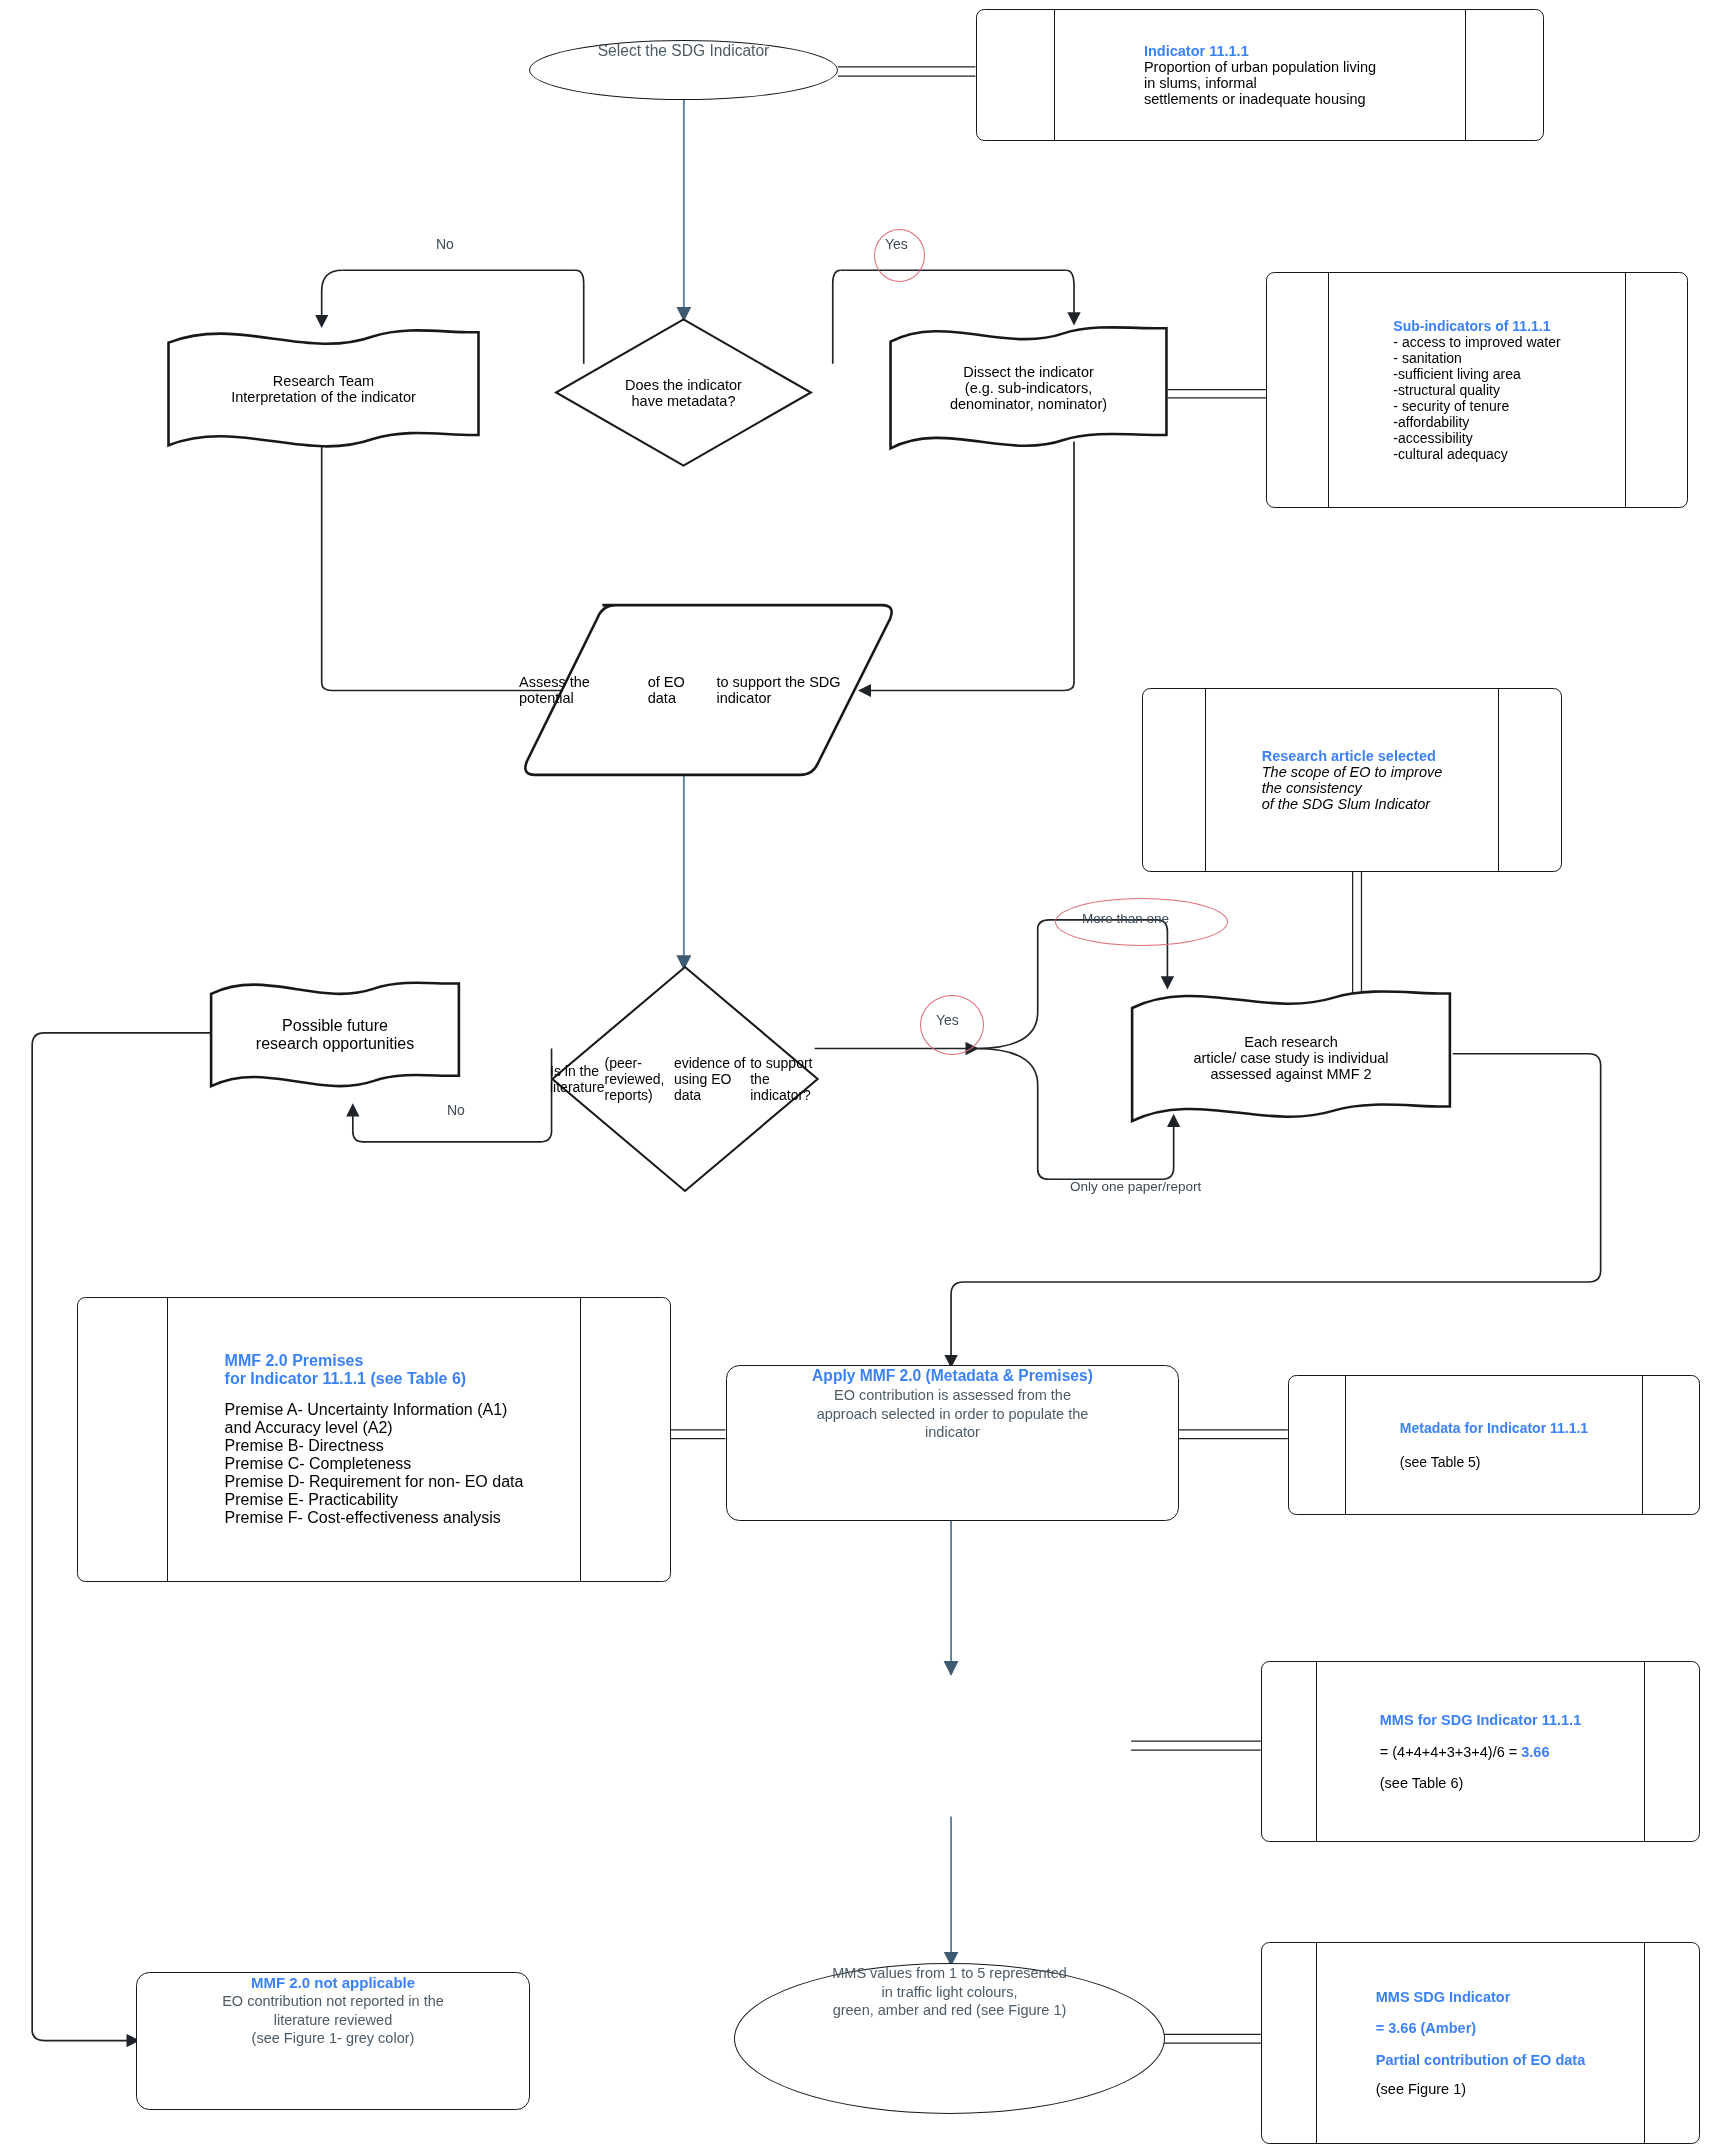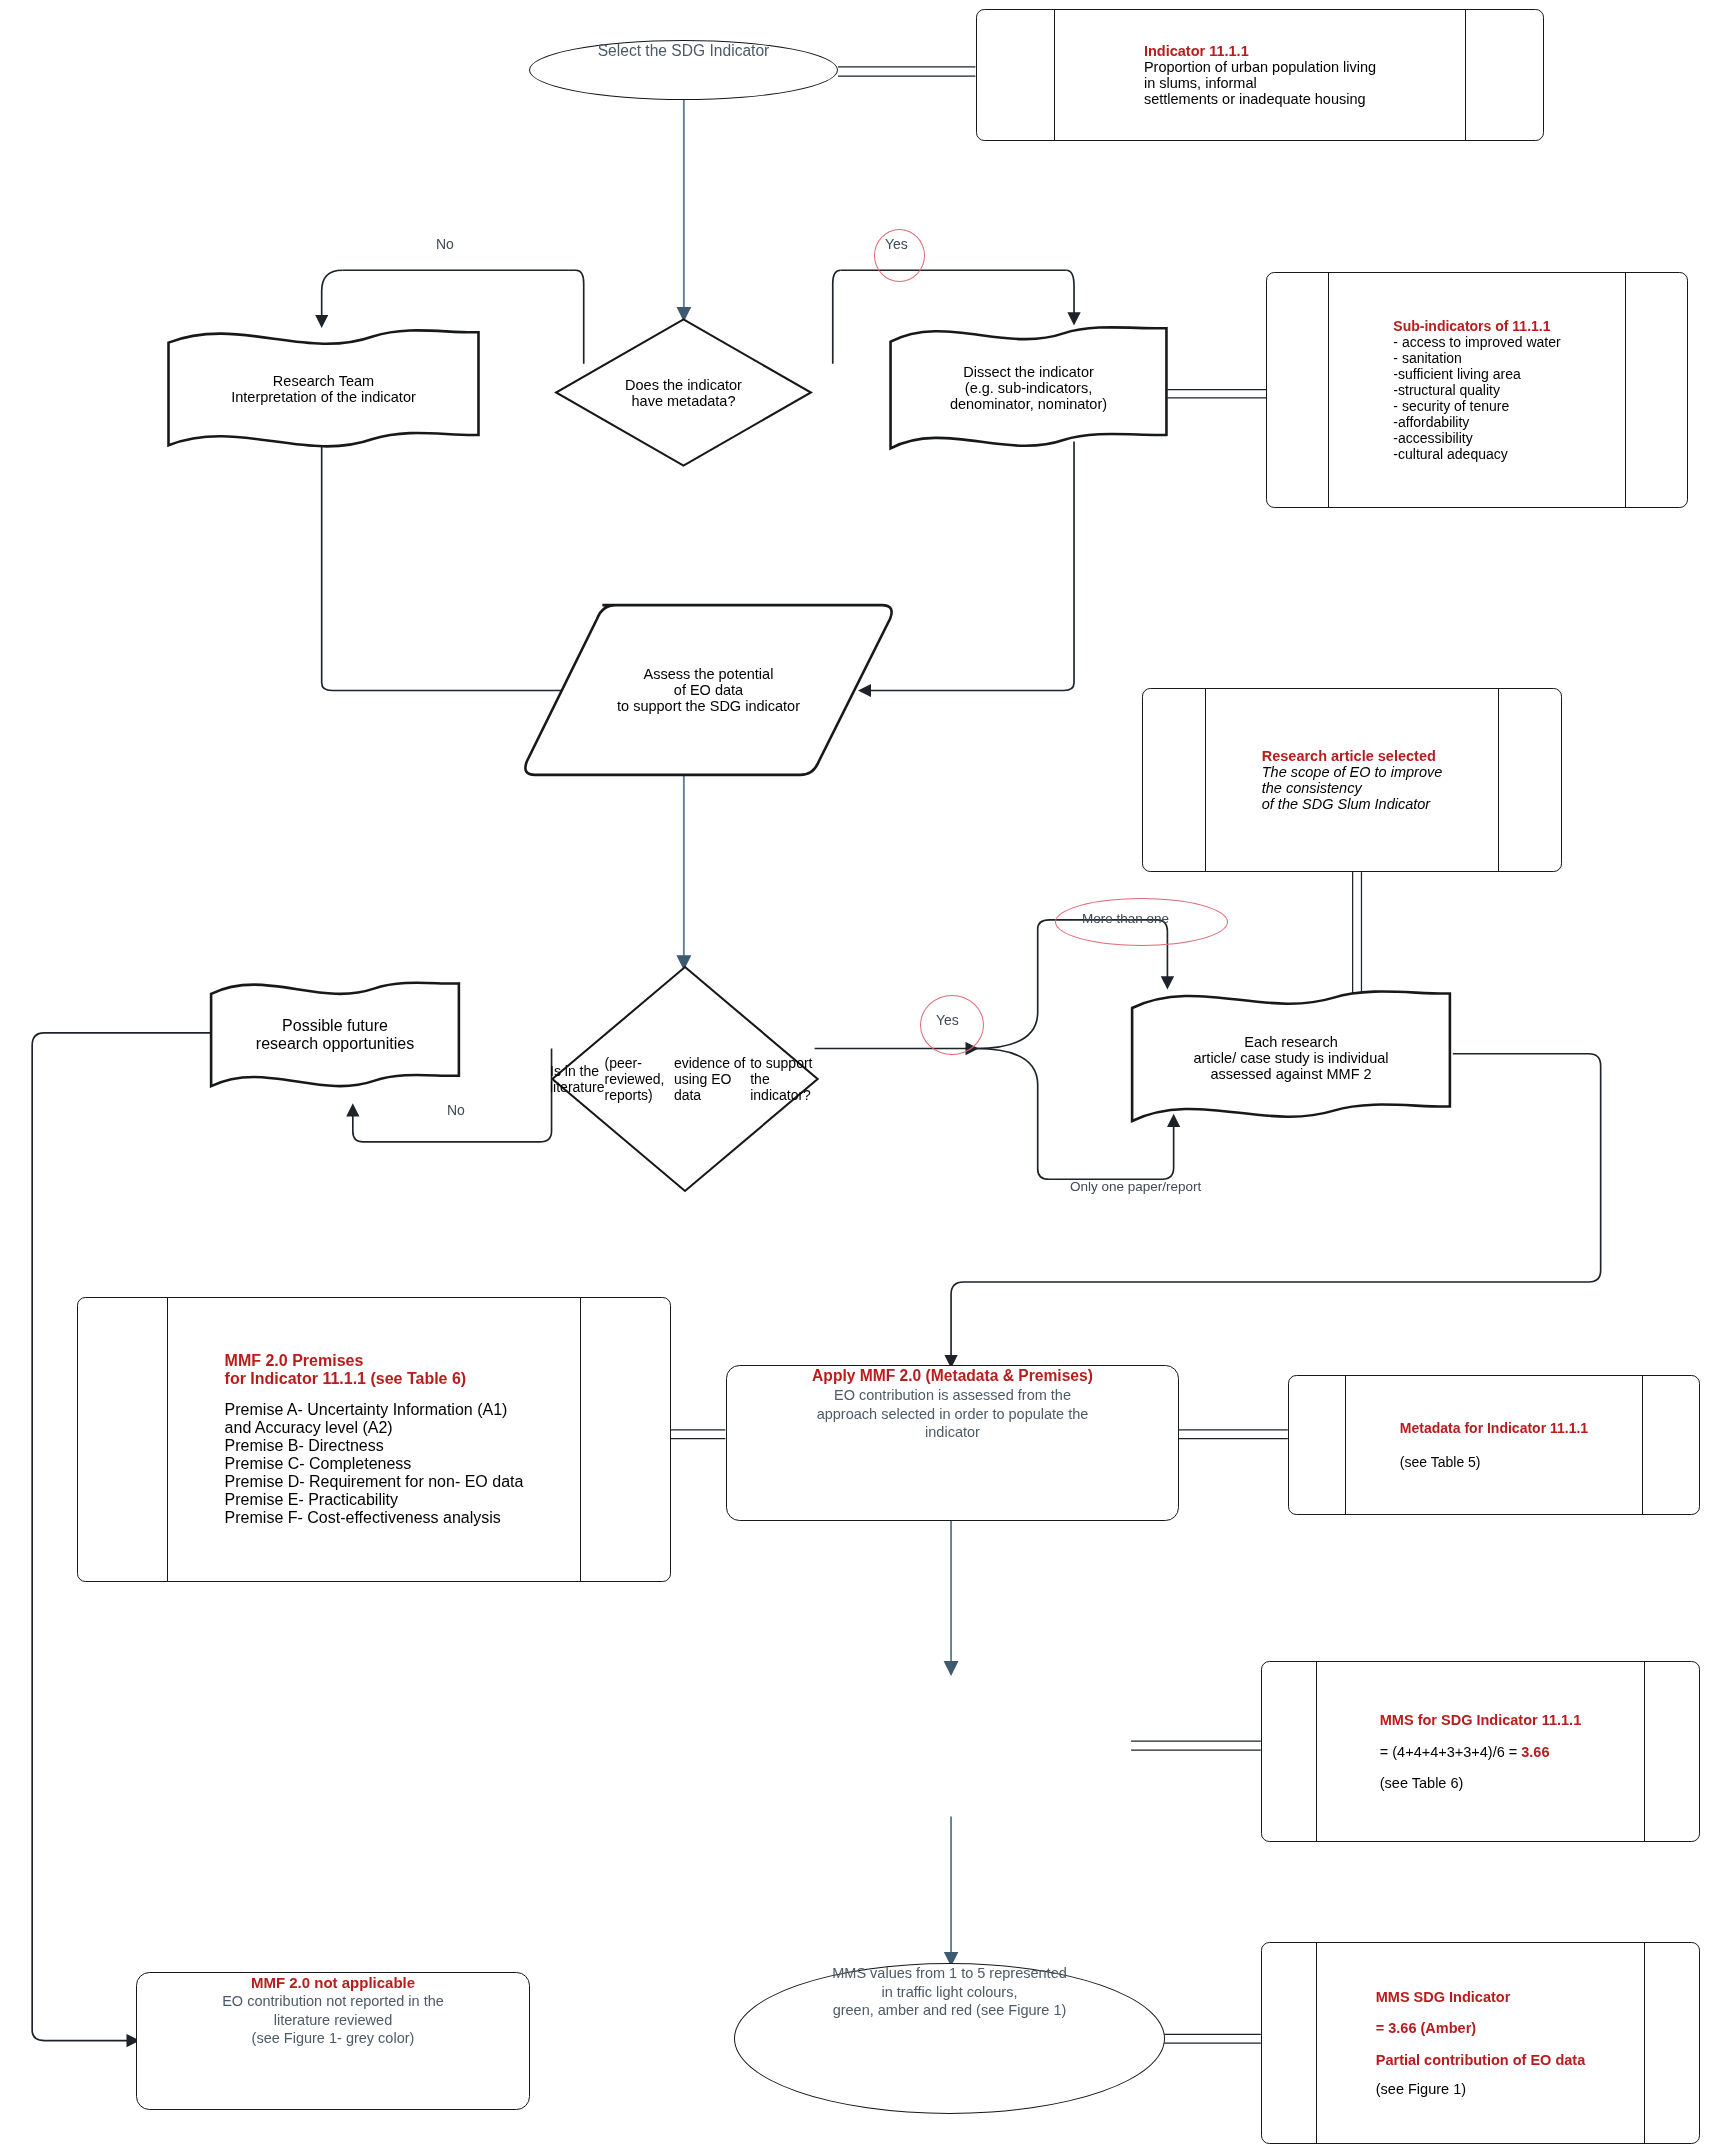--- a/index.html
+++ b/index.html
@@ -1,21 +1,21 @@
 <!DOCTYPE html>
 <html style="font-size:8.3px"><head>
 <meta charset="utf-8">
 <style>
   html,body{margin:0;padding:0;background:#ffffff;}
   body{font-family:"Liberation Sans","DejaVu Sans",sans-serif;}
   #canvas{position:relative;width:1734px;height:2151px;background:#ffffff;overflow:hidden;}
   svg.layer{position:absolute;left:0;top:0;width:1734px;height:2151px;pointer-events:none;}
   .node{position:absolute;box-sizing:border-box;display:flex;align-items:flex-start;justify-content:center;}
   .node .txt{text-align:center;color:#4c5b66;line-height:1.28;padding:0 5.2px;}
-  .b{font-weight:bold;color:#b91c1c;}
+  .b{font-weight:bold;color:#3b82f6;}
   .i{font-style:italic;}
   
   .proc{border:1.6px solid #16181a;border-radius:13.5px;background:#fff;}
   .ellipse{border:1.8px solid #16181a;border-radius:50%/50%;background:#fff;}
   
   .docbox{border:1.6px solid #16181a;border-radius:8.3px;background:#fff;position:absolute;}
   .docbox .bar{position:absolute;top:0;bottom:0;width:0;border-left:1.3px solid #16181a;}
   .lbl{position:absolute;color:#3e4a54;white-space:nowrap;}
   .redoval{position:absolute;border:1.3px solid #e06b75;border-radius:50%;background:transparent;}
 </style>
@@ -159,21 +159,21 @@
         <div>-accessibility</div>
         <div>-cultural adequacy</div>
       </div>
     </div>
   </div>
 
   <div style="position:absolute;left:519px;top:602px;width:379px;height:176px;">
     <svg width="379" height="176" style="position:absolute;left:0;top:0;" viewBox="0 0 730 340">
       <path d="M160,6 L700,6 Q726,6 716,32 L578,308 Q568,334 542,334 L30,334 Q4,334 14,308 L150,32 Q160,6 186,6 Z" fill="#fff" stroke="#16181a" stroke-width="5"></path>
     </svg>
-    <div class="txt" style="position:absolute;left:0;top:0;width:379px;height:176px;display:flex;flex-direction:column;align-items:center;justify-content:center;font-size:14.5px;">
+    <div class="txt" style="position:absolute;left:0;top:0;width:379px;height:176px;display:flex;flex-direction:row;align-items:center;justify-content:center;font-size:14.5px;">
       <div>Assess the potential</div>
       <div>of EO data</div>
       <div>to support the SDG indicator</div>
     </div>
   </div>
 
   <div class="docbox" style="left:1142px;top:688px;width:418px;height:182px;">
     <span class="bar" style="left:62px;"></span>
     <span class="bar" style="right:62px;"></span>
     <div style="position:absolute;left:63px;right:63px;top:0;bottom:0;display:flex;align-items:center;justify-content:center;">

